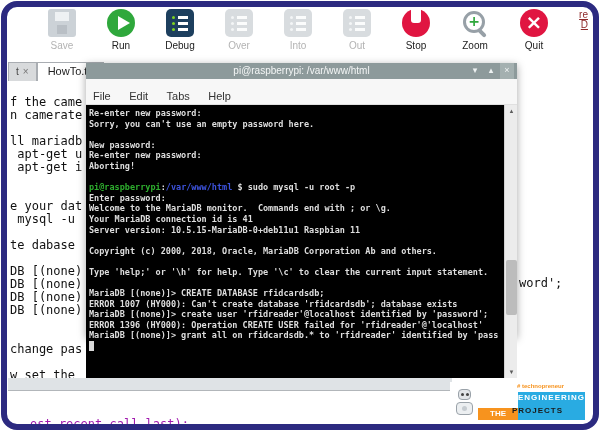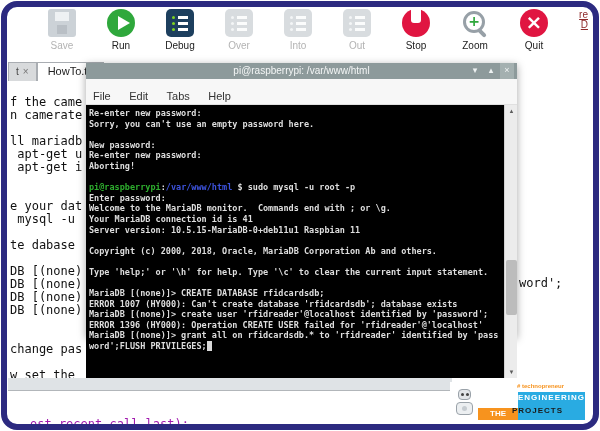--- a/index.html
+++ b/index.html
@@ -195,21 +195,21 @@
         <div class="tline"> </div>
         <div class="tline">Copyright (c) 2000, 2018, Oracle, MariaDB Corporation Ab and others.</div>
         <div class="tline"> </div>
         <div class="tline">Type 'help;' or '\h' for help. Type '\c' to clear the current input statement.</div>
         <div class="tline"> </div>
         <div class="tline">MariaDB [(none)]&gt; CREATE DATABASE rfidcardsdb;</div>
         <div class="tline">ERROR 1007 (HY000): Can't create database 'rfidcardsdb'; database exists</div>
         <div class="tline">MariaDB [(none)]&gt; create user 'rfidreader'@localhost identified by 'password';</div>
         <div class="tline">ERROR 1396 (HY000): Operation CREATE USER failed for 'rfidreader'@'localhost'</div>
         <div class="tline">MariaDB [(none)]&gt; grant all on rfidcardsdb.* to 'rfidreader' identified by 'pass</div>
-        <div class="tline"><span>word';FLUSH PRIVILEGES;</span><span class="cursor"> </span></div>
+        <div class="tline"><span class="cursor"> </span></div>
       </div>
   </div>
 
   <div id="splitter"></div>
   <div id="shell">
     <div class="sh-red">ost recent call last):</div>
     
     
   </div>
 

